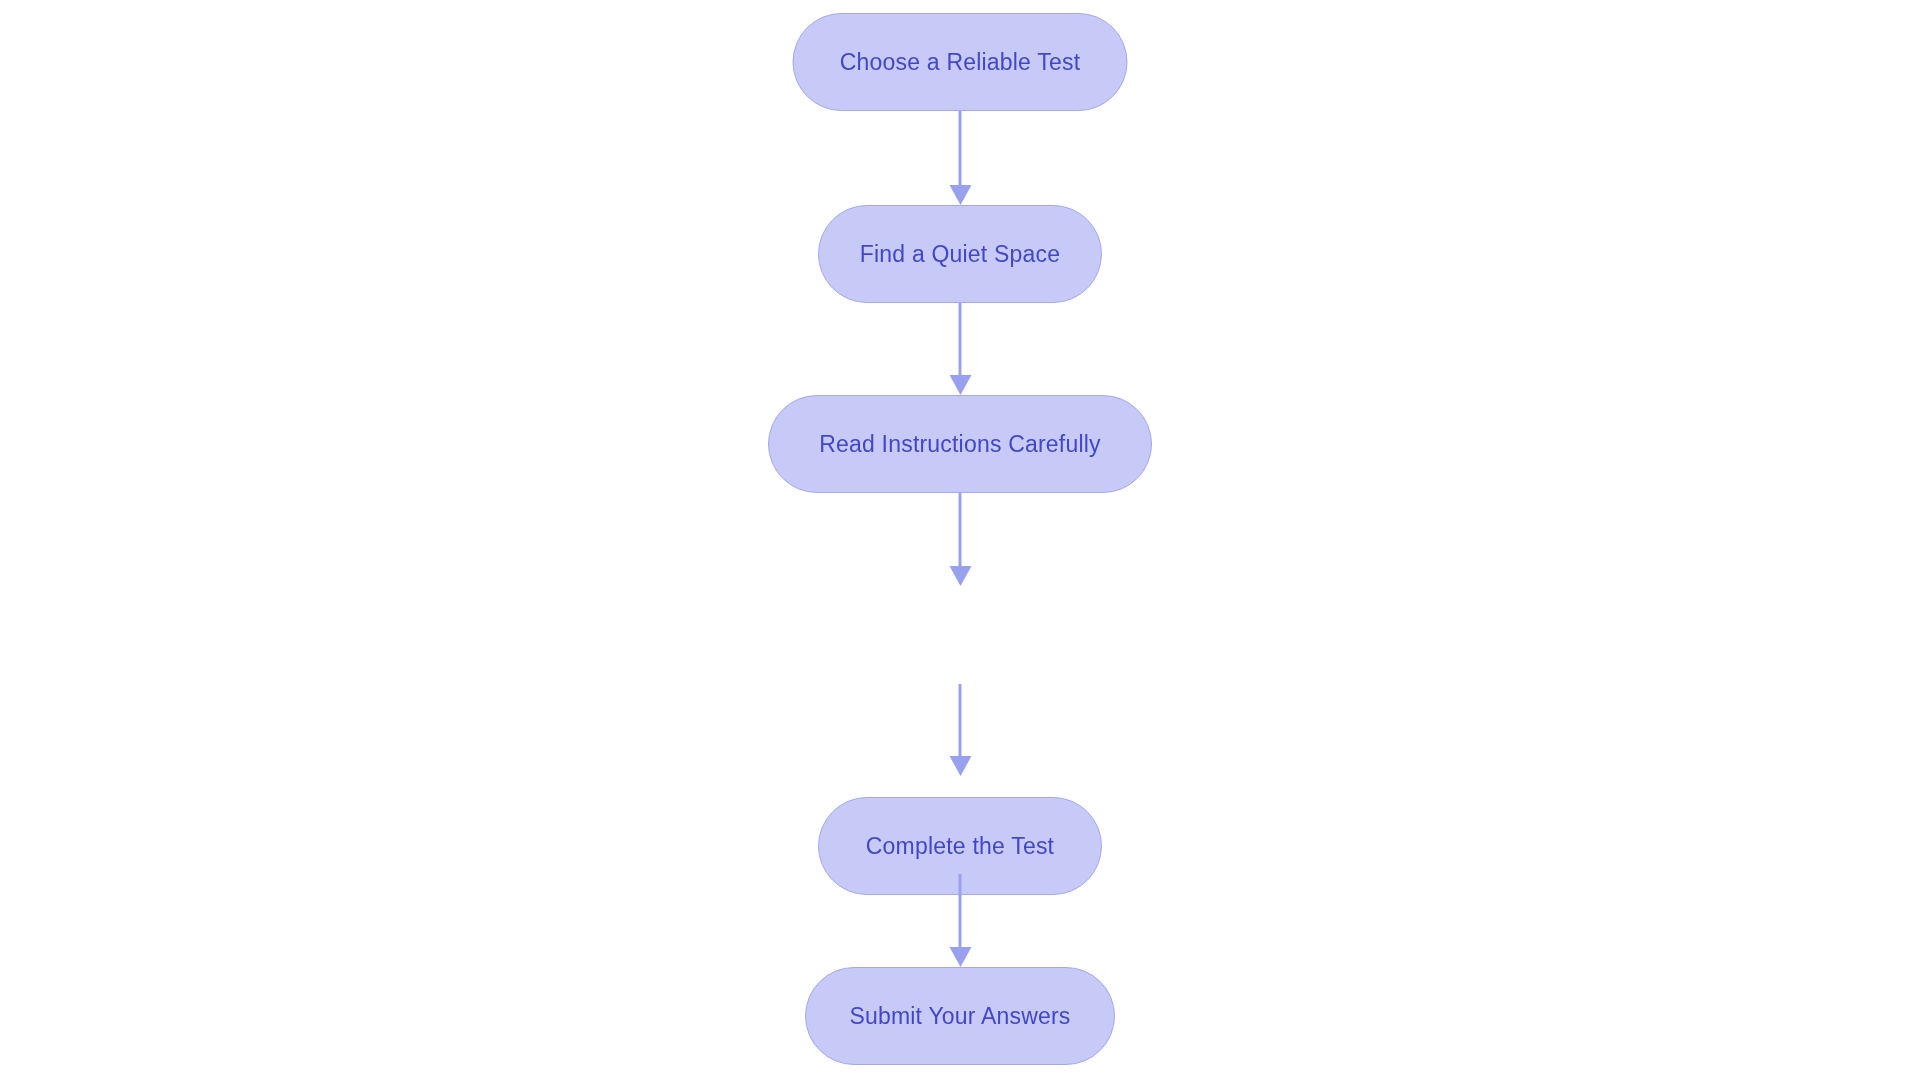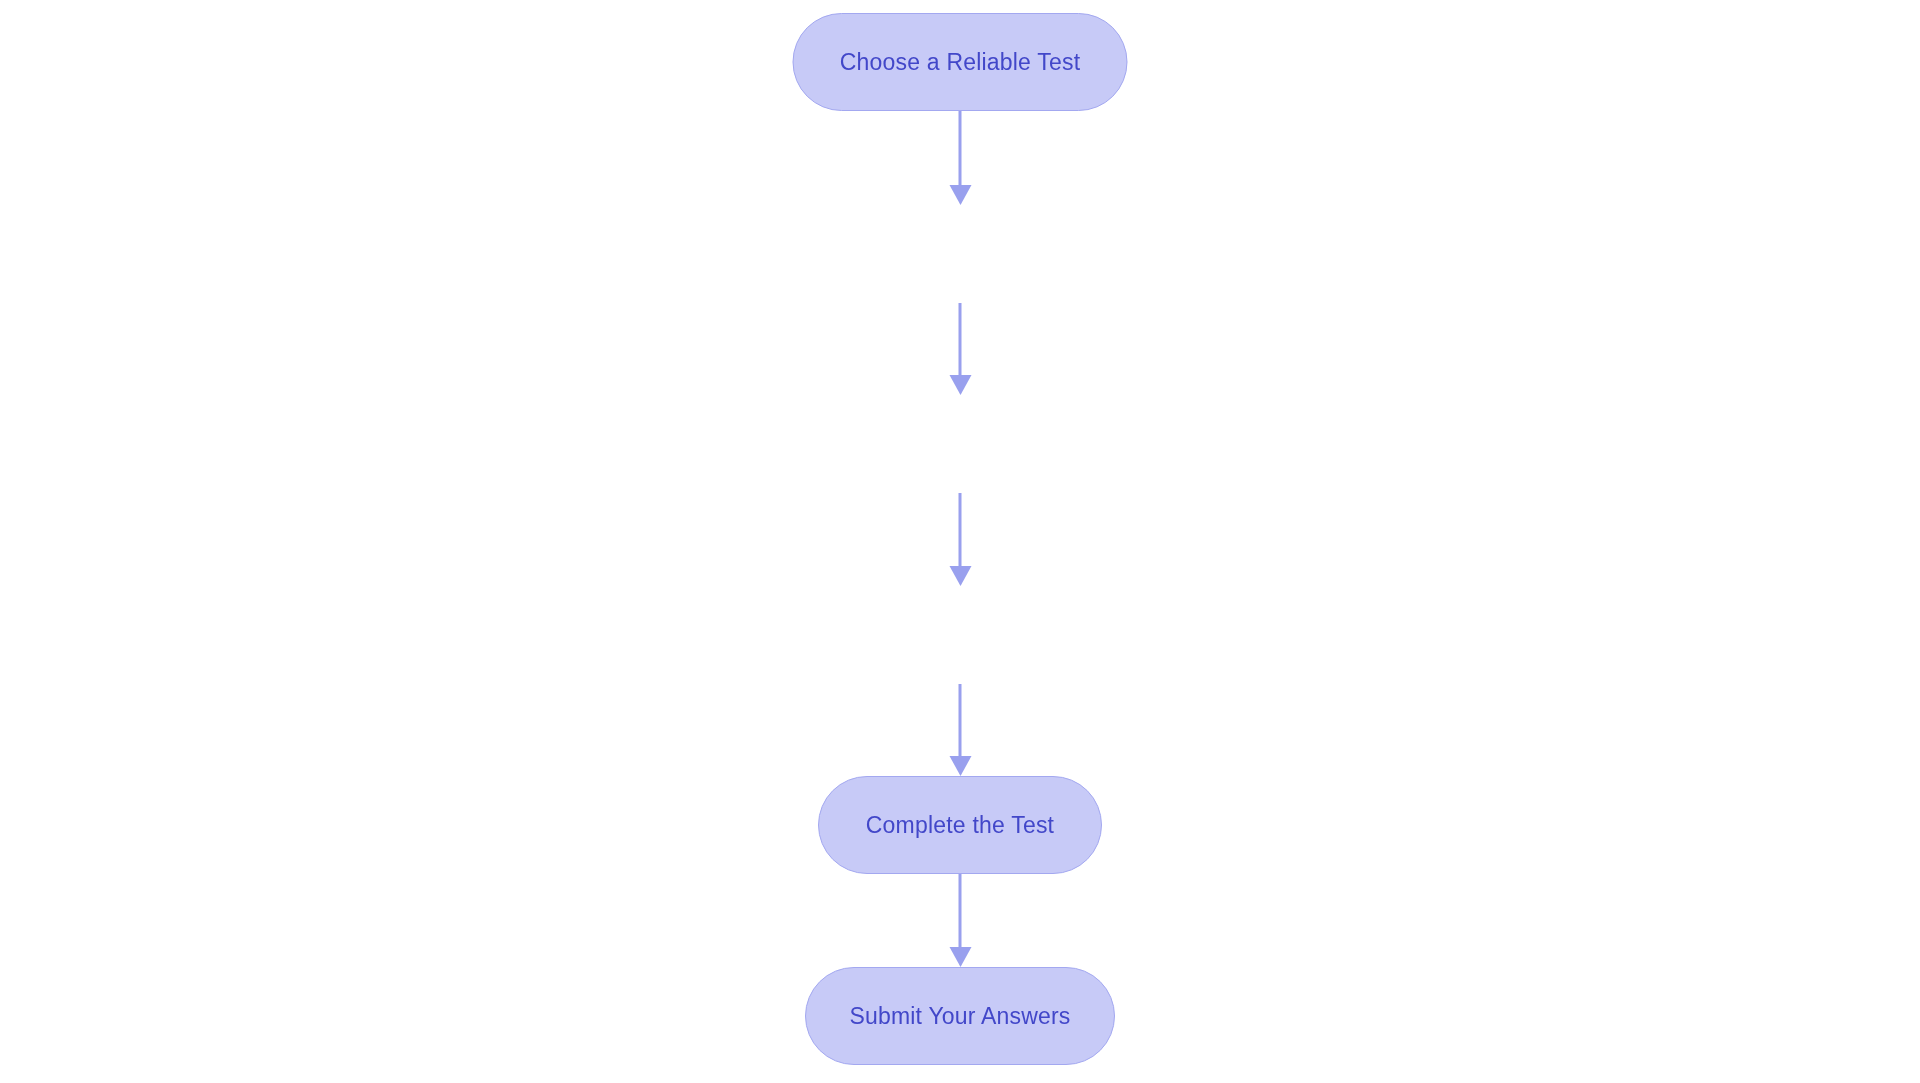--- a/index.html
+++ b/index.html
@@ -33,21 +33,21 @@
     align-items: center;
     justify-content: center;
     font-size: 23px;
     letter-spacing: 0.2px;
     white-space: nowrap;
   }
   .node-1 { top: 13px;  width: 335px; }
   .node-2 { top: 205px; width: 284px; }
   .node-3 { top: 395px; width: 384px; }
   .node-4 { top: 586px; width: 266px; }
-  .node-5 { top: 776px; width: 284px; }
+  .node-5 { top: 797px; width: 284px; }
   .node-6 { top: 967px; width: 310px; text-align: right; }
 
   .arrow {
     position: absolute;
     left: 50%;
     transform: translateX(-50%);
     width: 23px;
     display: flex;
     flex-direction: column;
     align-items: center;
@@ -77,26 +77,32 @@
 
   <div class="node node-1">
     <span>Choose a Reliable Test</span>
   </div>
 
   <div class="arrow arrow-1">
     <div class="line"></div>
     <div class="head"></div>
   </div>
 
+  <div class="node node-2">
+    <span>Find a Quiet Space</span>
+  </div>
 
   <div class="arrow arrow-2">
     <div class="line"></div>
     <div class="head"></div>
   </div>
 
+  <div class="node node-3">
+    <span>Read Instructions Carefully</span>
+  </div>
 
   <div class="arrow arrow-3">
     <div class="line"></div>
     <div class="head"></div>
   </div>
 
 
   <div class="arrow arrow-4">
     <div class="line"></div>
     <div class="head"></div>

